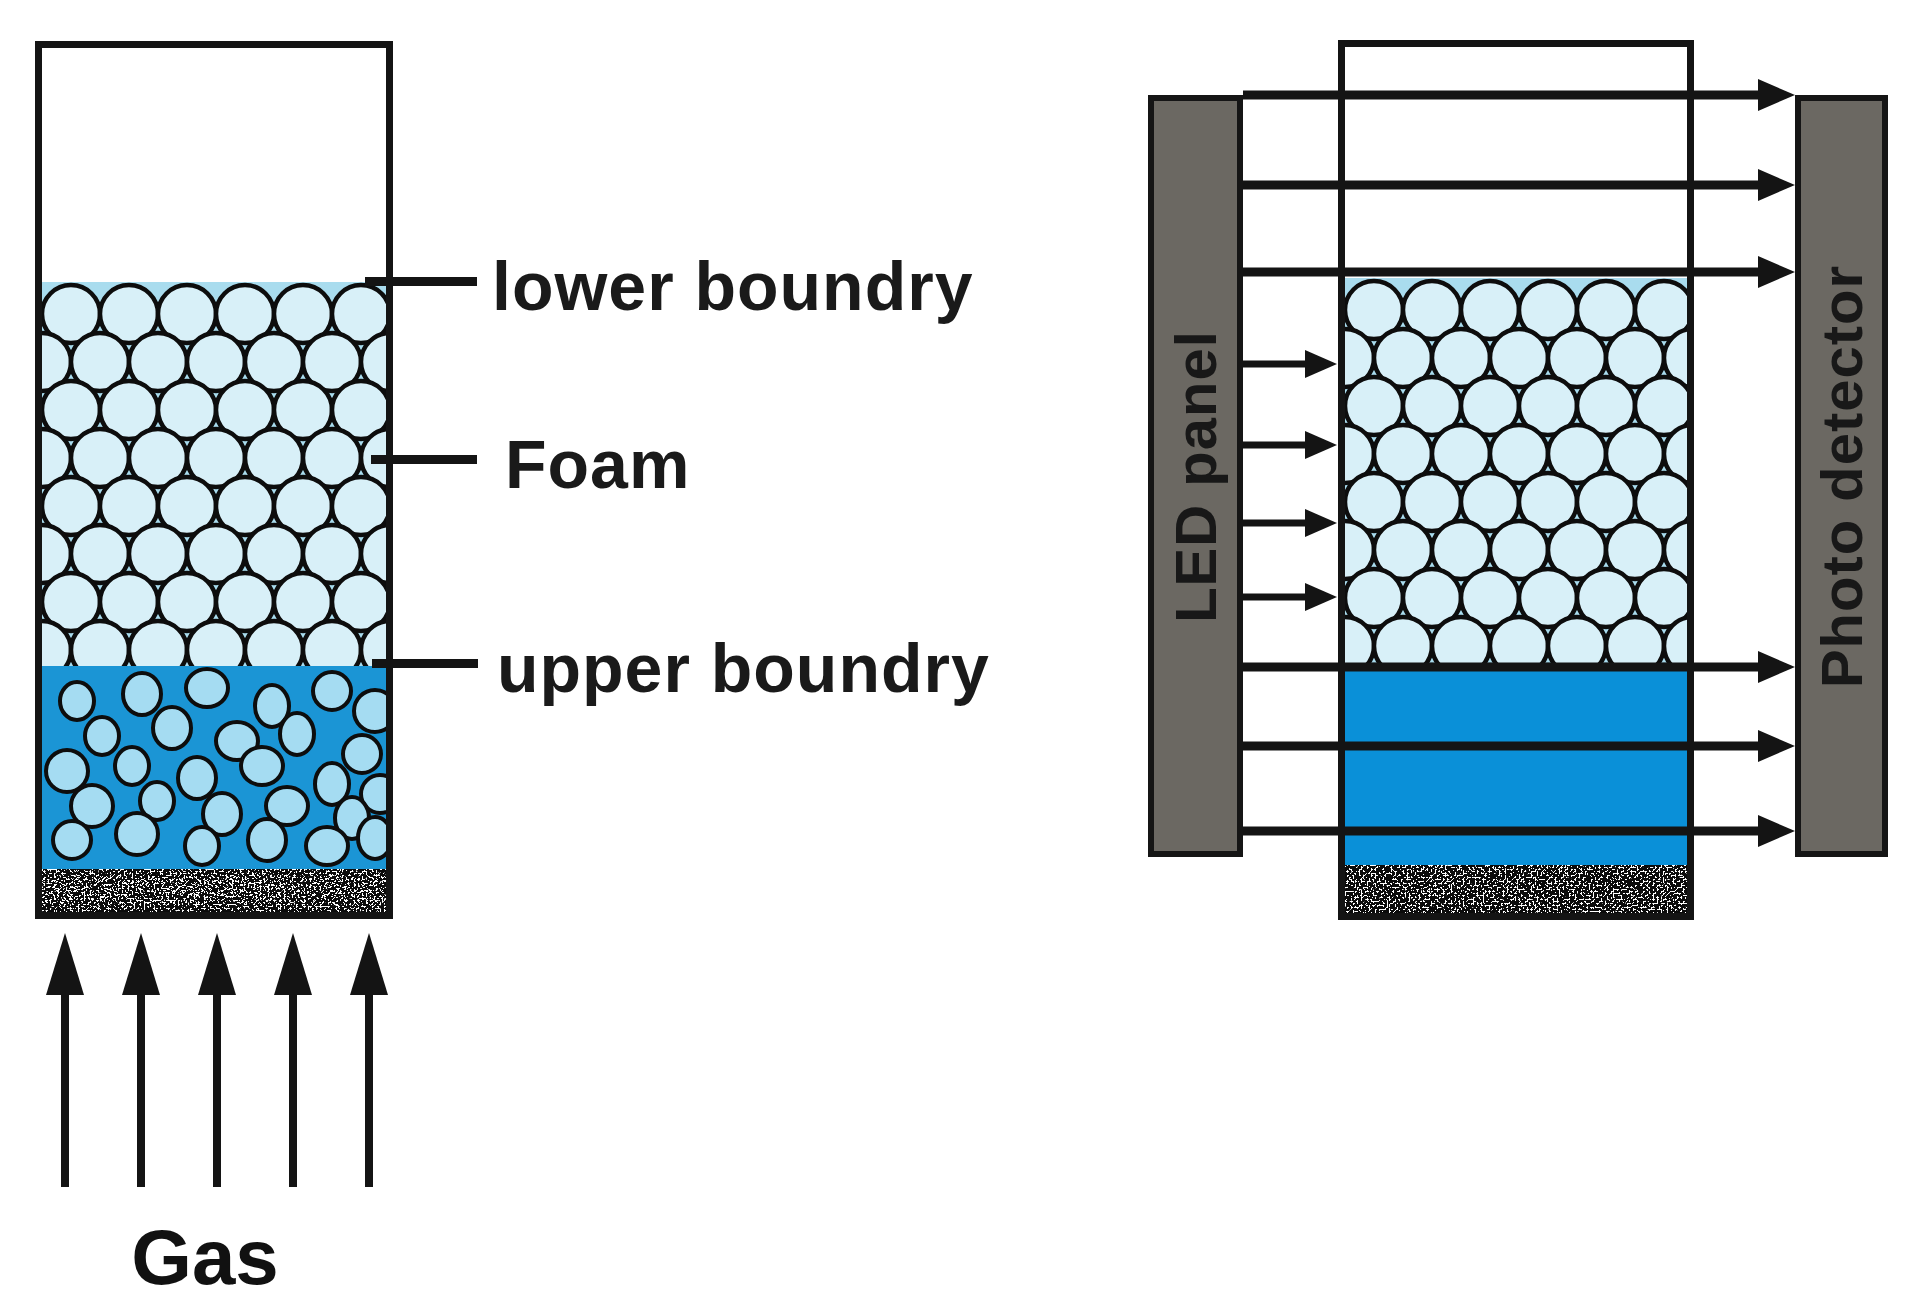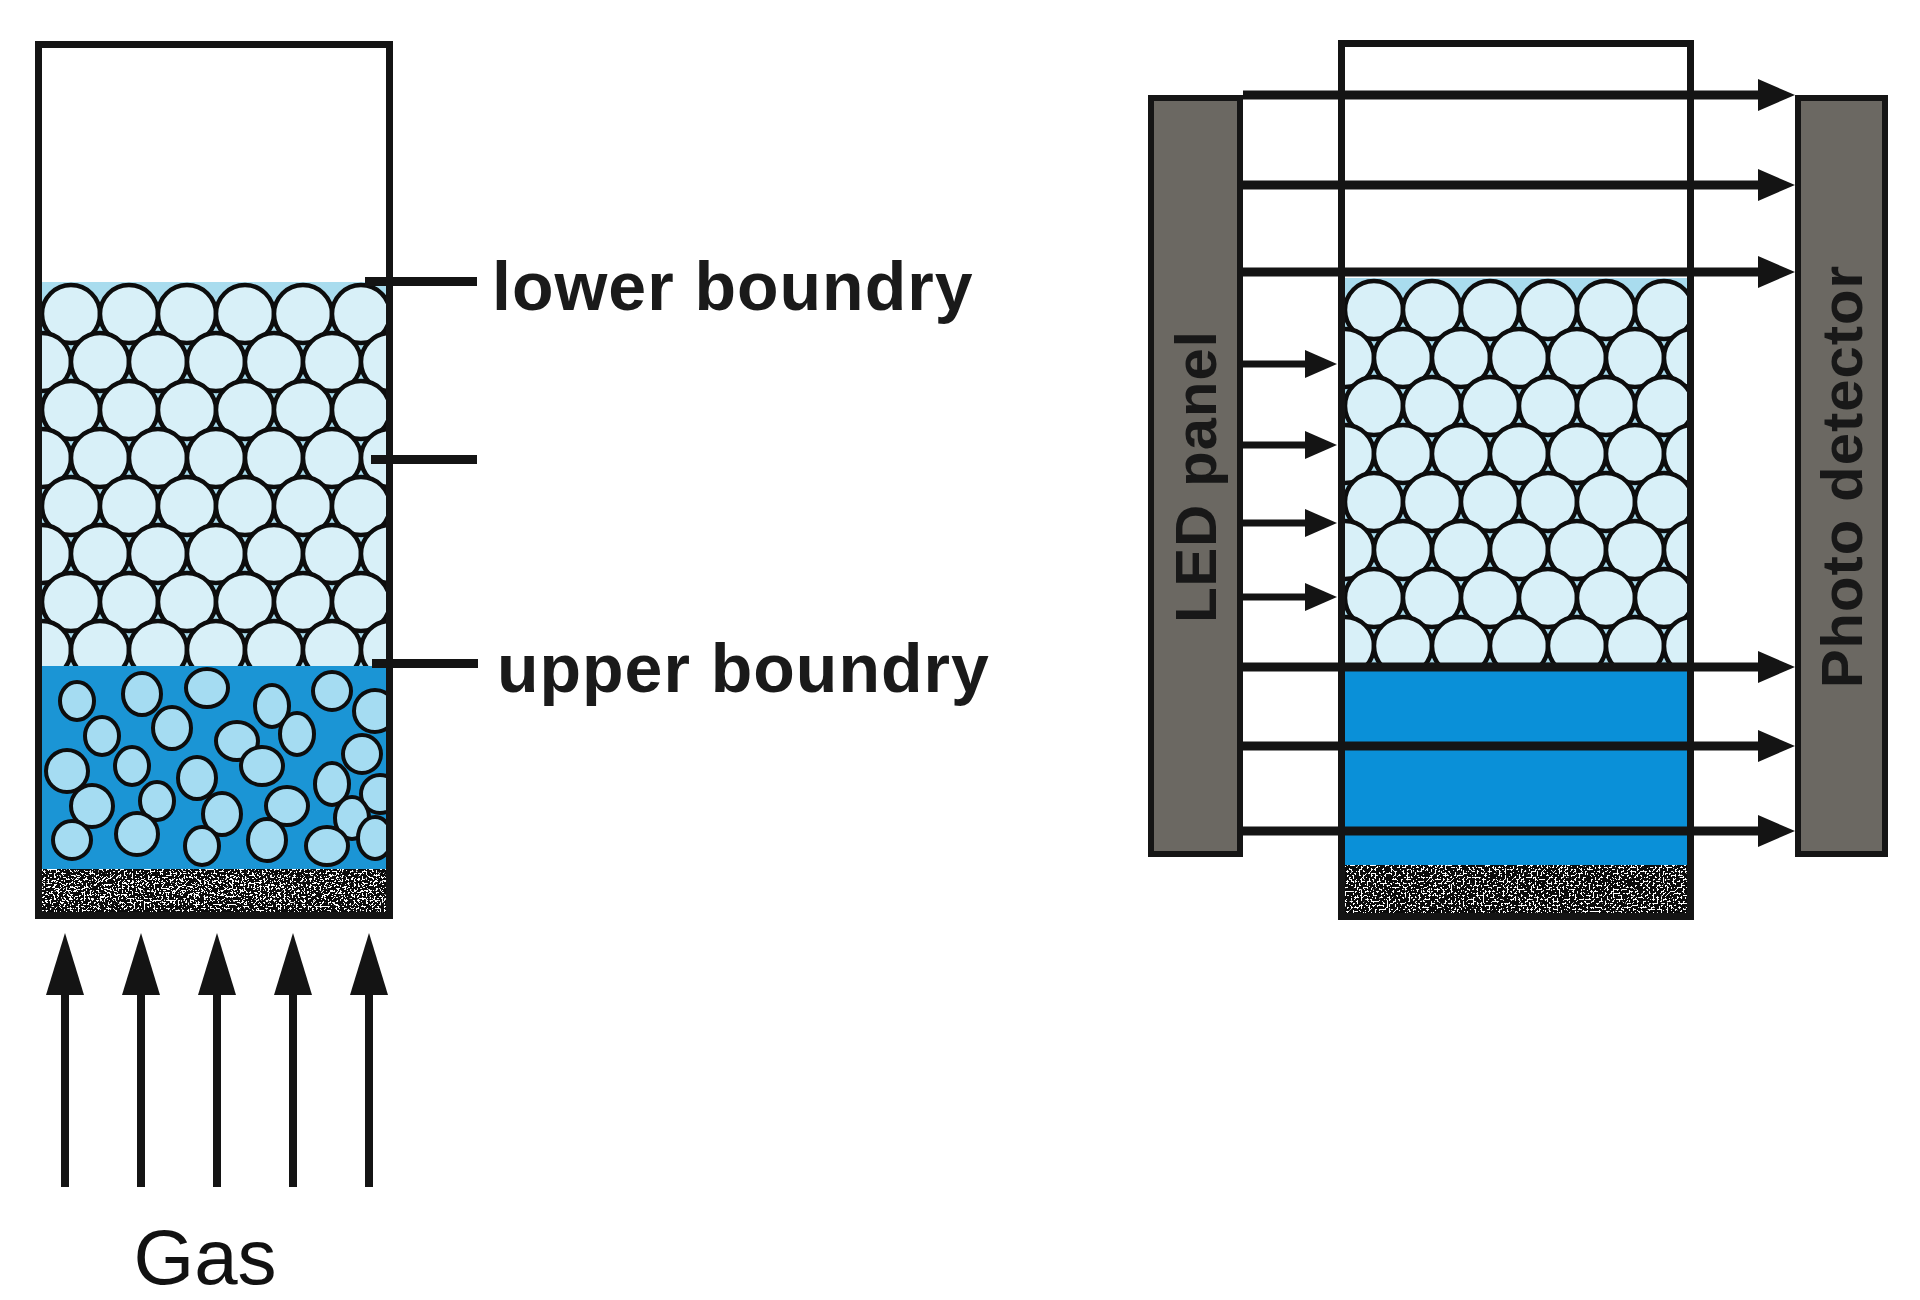--- a/index.html
+++ b/index.html
@@ -11,21 +11,21 @@
   .layer{position:absolute;left:0;width:100%;}
   .foam-layer{background:#a9dcee;}
   .liquid-left{background:#1b95d5;}
   .liquid-right{background:#0a90d8;}
   .leader{position:absolute;height:9px;background:#141414;}
   .diagram-label{
     position:absolute;color:#1a1a1a;font-size:68px;font-weight:600;
     letter-spacing:1px;white-space:nowrap;line-height:1;
   }
   .gas-label{
-    position:absolute;color:#111111;font-size:78px;font-weight:400;
+    position:absolute;color:#111111;font-size:78px;font-weight:700;
     line-height:1;text-align:center;white-space:nowrap;
   }
   .bar{
     position:absolute;background:#6b6862;border:6px solid #151515;box-sizing:border-box;
     display:flex;align-items:center;justify-content:center;
   }
   .bar-label{
     transform:rotate(-90deg);white-space:nowrap;color:#181818;
     font-size:58px;font-weight:700;letter-spacing:1px;
   }
@@ -153,20 +153,21 @@
       <line x1="339" y1="262" x2="339" y2="66" stroke="#141414" stroke-width="8"></line>
       <polygon points="339,8 320,70 358,70" fill="#141414"></polygon>
     </svg>
 
   <div class="gas-label" style="left:110px;top:1218px;width:190px;">Gas</div>
 
   <div class="leader" style="left:365px;top:277px;width:112px;"></div>
   <div class="diagram-label" style="left:492px;top:252px;">lower boundry</div>
 
   <div class="leader" style="left:371px;top:455px;width:106px;"></div>
+  <div class="diagram-label" style="left:505px;top:430px;">Foam</div>
 
   <div class="leader" style="left:372px;top:659px;width:106px;"></div>
   <div class="diagram-label" style="left:497px;top:634px;">upper boundry</div>
 
   <div class="bar" style="left:1148px;top:95px;width:95px;height:762px;">
     <span class="bar-label">LED panel</span>
   </div>
 
   <div class="bar" style="left:1795px;top:95px;width:93px;height:762px;">
     <span class="bar-label">Photo detector</span>

